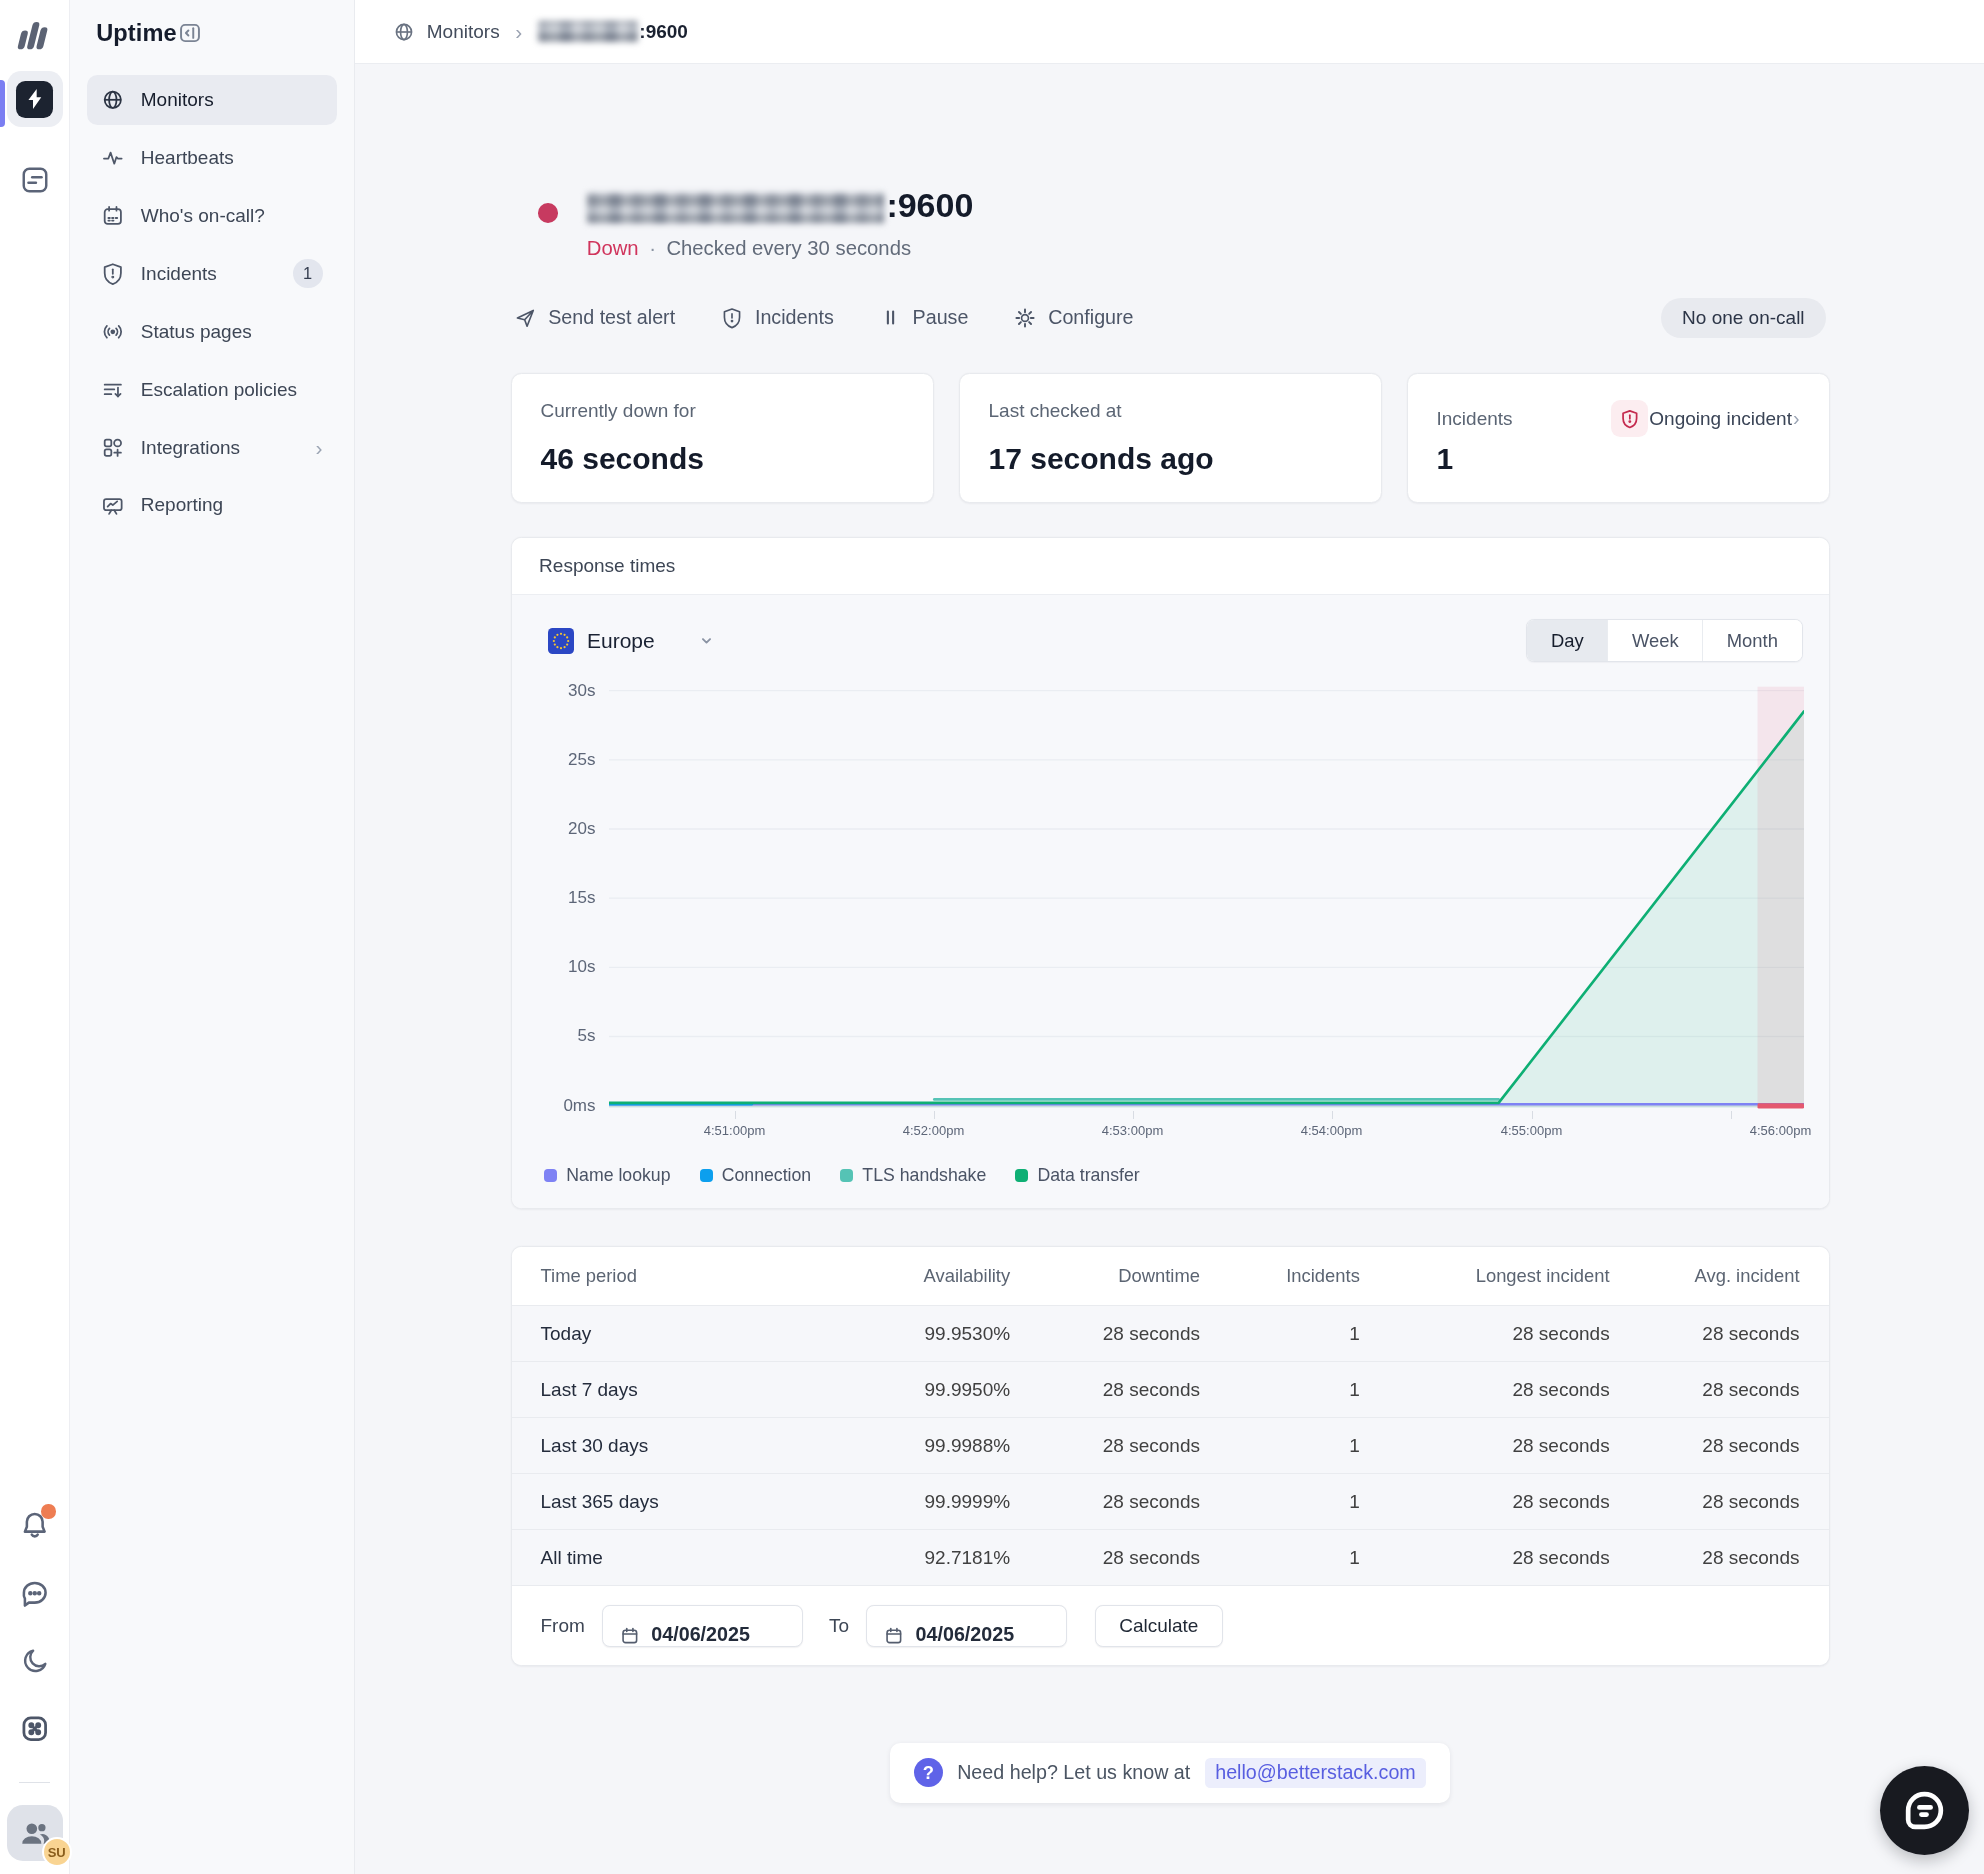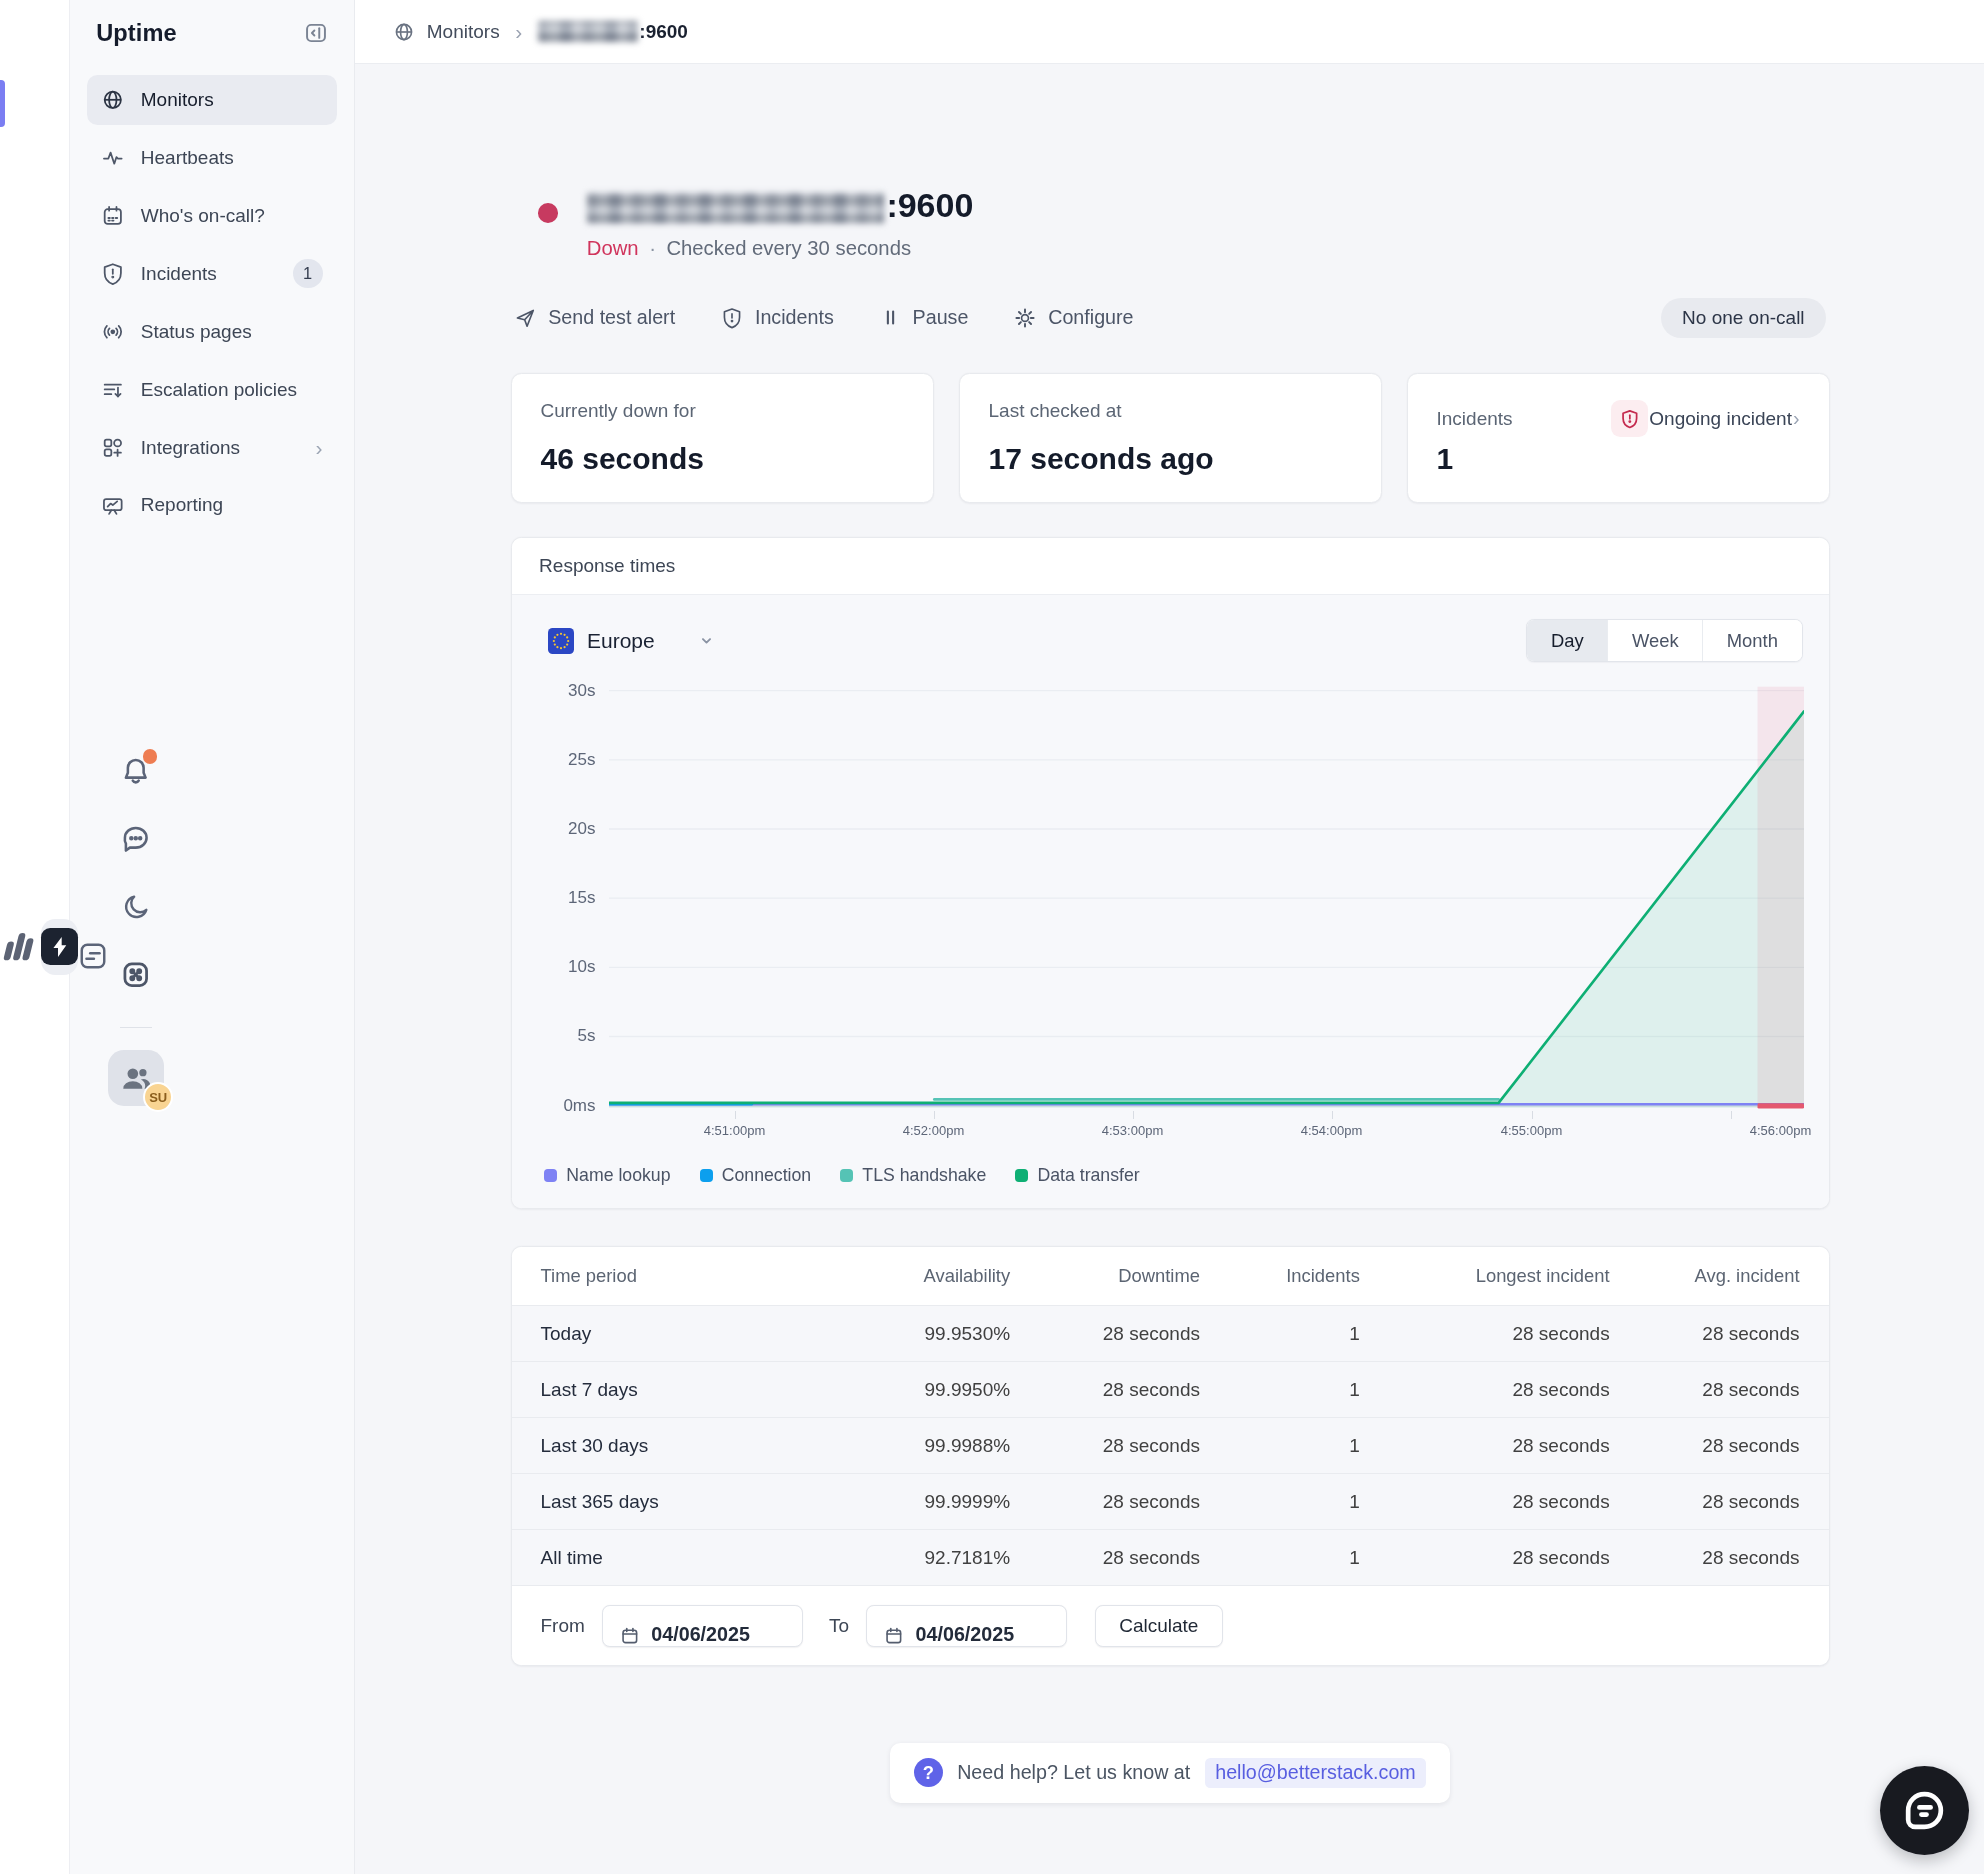--- a/index.html
+++ b/index.html
@@ -1,37 +1,37 @@
 <!DOCTYPE html>
 <html style="font-size:10.5px"><head>
 <meta charset="utf-8">
 <style>
   *{box-sizing:border-box;margin:0;padding:0}
   html,body{width:1985px;height:1875px;overflow:hidden}
   body{font-family:"Liberation Sans",sans-serif;background:#f5f6f9;color:#1b2230;position:relative}
   .page{display:flex;width:100%;height:100%}
 
   
-  .rail{width:70px;background:#fff;border-right:0.7px solid #edeef2;display:flex;flex-direction:row;align-items:center;position:relative;flex-shrink:0}
+  .rail{width:70px;background:#fff;border-right:0.7px solid #edeef2;display:flex;flex-direction:column;align-items:center;position:relative;flex-shrink:0}
   .rail-logo{margin-top:17px}
   .rail-indicator{position:absolute;left:0;top:80px;width:4.6px;height:47px;background:#7b7ef2;border-radius:0 3.9px 3.9px 0}
   .app-tile{margin-top:18.4px;width:56px;height:56px;border-radius:14.4px;background:#eceef3;display:flex;align-items:center;justify-content:center;cursor:pointer}
   .app-bolt{width:37px;height:37px;border-radius:9.2px;background:#1c2330;display:flex;align-items:center;justify-content:center}
   .rail-ic{margin-top:38px;cursor:pointer;position:relative}
   .rail-spacer{flex:1}
   .rail-bottom{display:flex;flex-direction:column;align-items:center;margin-bottom:14.4px}
   .rail-bottom .rail-ic{margin-top:0;margin-bottom:35px}
   .notif-dot{position:absolute;top:-5.3px;right:-5.3px;width:14.4px;height:14.4px;border-radius:50%;background:#ee7d52}
   .rail-divider{width:31.5px;height:0.7px;background:#dfe2e8;margin-bottom:22px}
   .avatar-tile{width:56px;height:56px;border-radius:15.8px;background:#dfe2e9;display:flex;align-items:center;justify-content:center;position:relative;cursor:pointer}
   .su-badge{position:absolute;right:-9.2px;bottom:-6.6px;width:30px;height:30px;border-radius:50%;background:#f9d492;border:2px solid #fff;display:flex;align-items:center;justify-content:center;font-size:13px;font-weight:700;color:#8a5d1c}
 
   
   .sidebar{width:285px;background:#f8f9fb;border-right:0.7px solid #e9ebef;flex-shrink:0;padding:0 17px}
-  .sidebar-head{height:66px;display:flex;align-items:center;justify-content:space-between;padding:0 7.9px 0 9.2px}
+  .sidebar-head{height:66px;display:flex;align-items:center;padding:0 7.9px 0 9.2px}
   .sidebar-title{font-size:23.6px;font-weight:700;color:#151c2c;letter-spacing:0.1px}
   .collapse-btn{cursor:pointer;display:flex}
   .nav{display:flex;flex-direction:column;gap:7.9px;margin-top:9.2px}
   .nav-item{height:50px;border-radius:10.5px;display:flex;align-items:center;padding:0 14.4px;gap:15.8px;font-size:19px;color:#3d4655;cursor:pointer}
   .nav-item.active{background:#e9ebf1;color:#161d2c;font-weight:500}
   .nav-item .grow{flex:1}
   .nav-badge{background:#e3e6ee;border-radius:656px;min-width:30px;height:29px;display:flex;align-items:center;justify-content:center;font-size:16.4px;color:#333c4e;padding:0 9.2px}
   .nav-chevron{font-size:21px;color:#9aa3b2}
 
   

